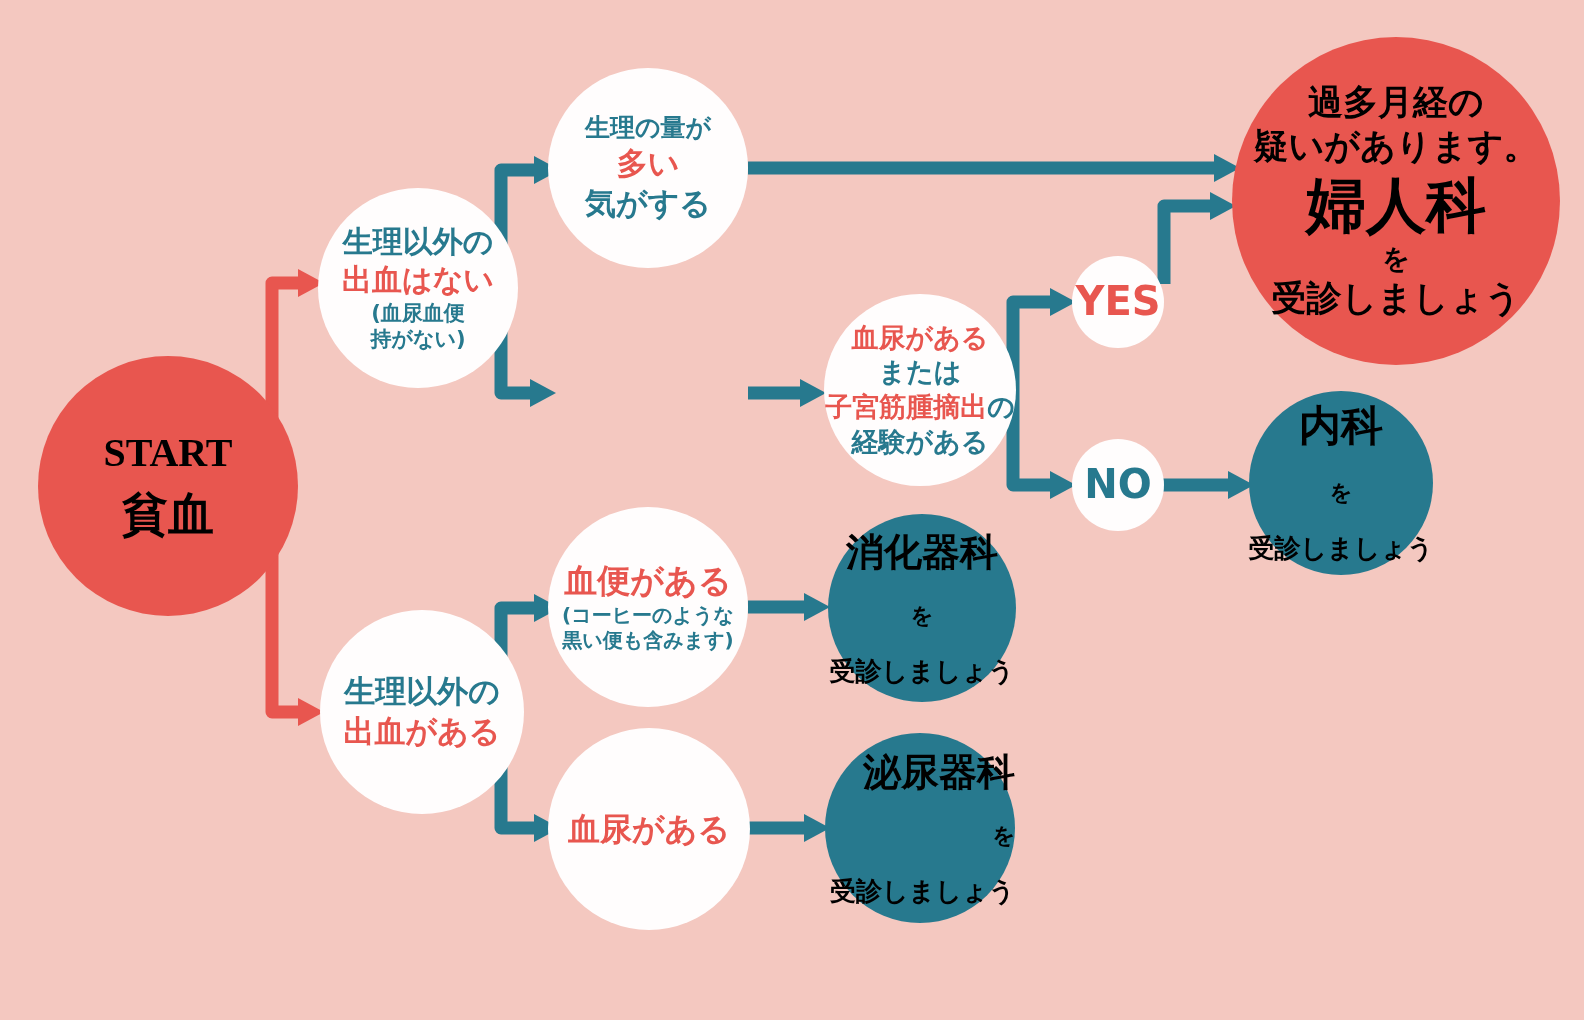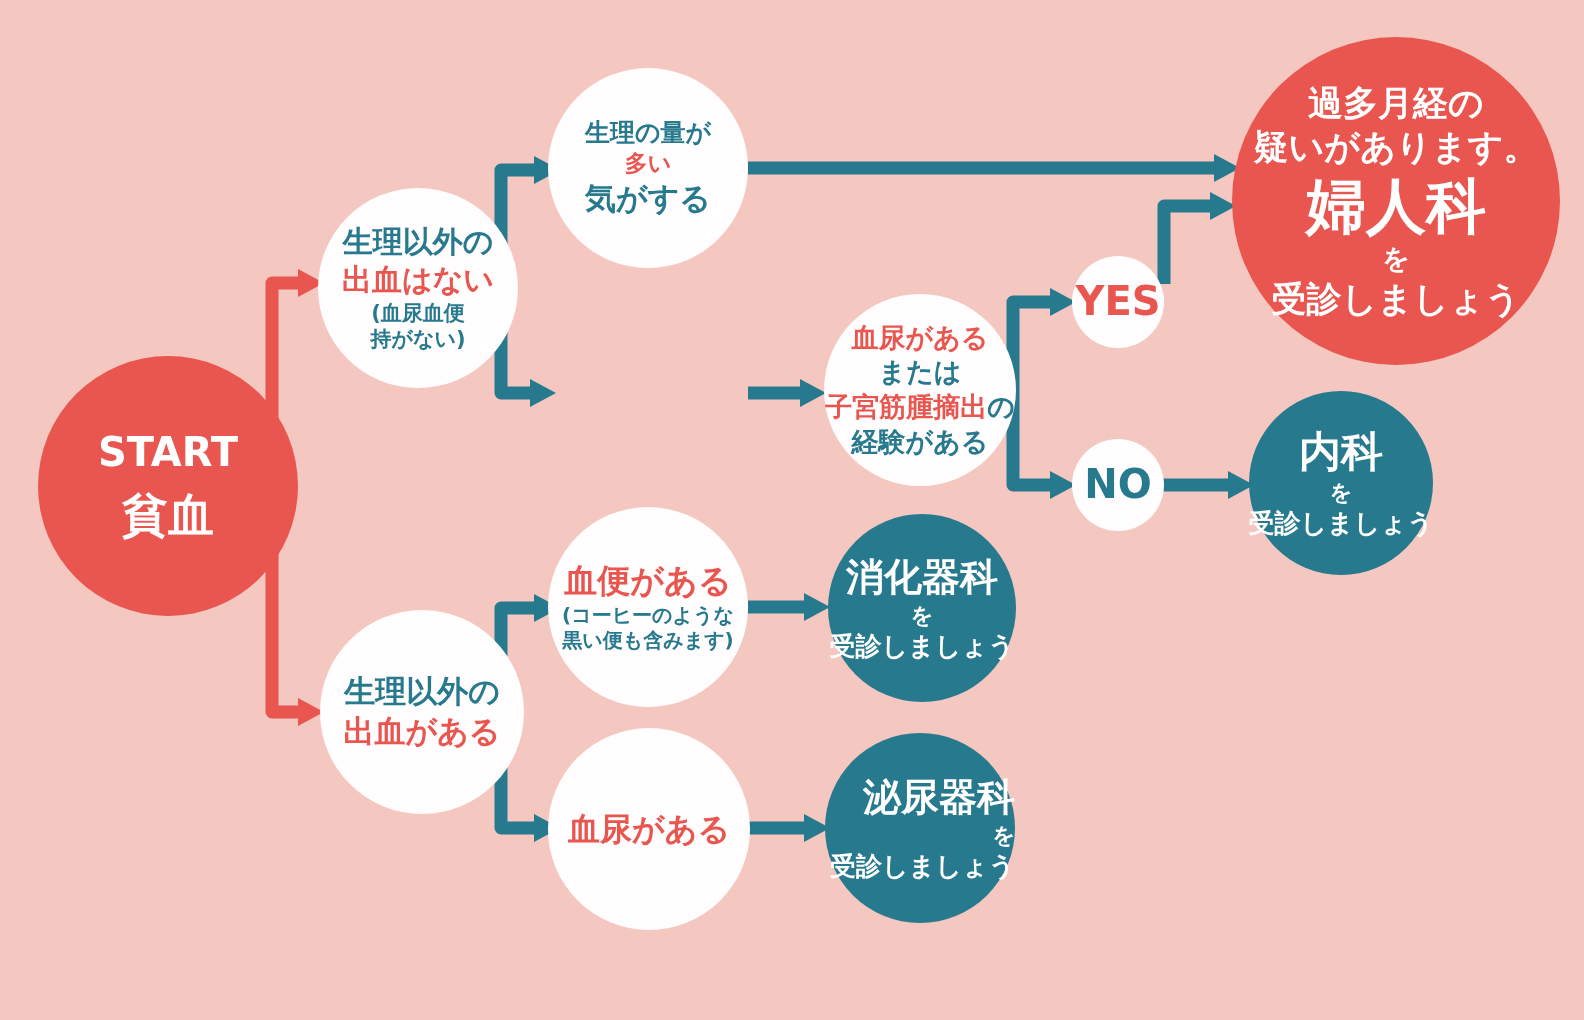--- a/index.html
+++ b/index.html
@@ -6,26 +6,26 @@
   html,body { background:#f4c8c0; }
   body { font-family:"DejaVu Sans", sans-serif; }
   .canvas { position:relative; width:1584px; height:1020px; background:#f4c8c0; overflow:hidden; }
   .edges { position:absolute; left:0; top:0; width:1584px; height:1020px; }
   .node {
     position:absolute; border-radius:50%;
     display:flex; flex-direction:column; justify-content:center; align-items:center;
     text-align:center;
   }
   .coral-bg { background:#e8564f; color:#ffffff; }
-  .teal-bg  { background:#27798e; color:#ffffff; }
+  .teal-bg  { background:#27798e; color:#ffffff;gap:25px; }
   .white-bg { background:#fffdfd; }
   .teal-t { color:#27798e; }
   .red-t  { color:#e8564f; }
   .ln { line-height:1.28; font-weight:600; white-space:nowrap; }
-  .wt { color:#ffffff; }
+  .wt { color:#000000;font-family:Liberation Serif, serif; }
 </style>
 </head>
 <body>
 
 <div class="canvas">
 
   <svg class="edges" viewBox="0 0 1584 1020">
 
     <g>
       <polyline points="300,283 272,283 272,712 300,712" fill="none" stroke="#e8564f" stroke-width="13" stroke-linejoin="round"></polyline>
@@ -89,21 +89,21 @@
 
   <div class="node white-bg" style="left:318px; top:188px; width:200px; height:200px;">
     <div class="ln teal-t" style="font-size:30px;">生理以外の</div>
     <div class="ln red-t" style="font-size:30px;">出血はない</div>
     <div class="ln teal-t" style="font-size:21px;">(血尿血便</div>
     <div class="ln teal-t" style="font-size:21px;">持がない)</div>
   </div>
 
   <div class="node white-bg" style="left:548px; top:68px; width:200px; height:200px;">
     <div class="ln teal-t" style="font-size:25px;">生理の量が</div>
-    <div class="ln red-t" style="font-size:23px;">多い</div>
+    <div class="ln red-t" style="font-size:31px;">多い</div>
     <div class="ln teal-t" style="font-size:31px;">気がする</div>
   </div>
 
 
   <div class="node white-bg" style="left:824px; top:294px; width:192px; height:192px;">
     <div class="ln red-t" style="font-size:27px;">血尿がある</div>
     <div class="ln teal-t" style="font-size:27px;">または</div>
     <div class="ln" style="font-size:27px;">
       <span class="red-t">子宮筋腫摘出</span><span class="teal-t">の</span>
     </div>

